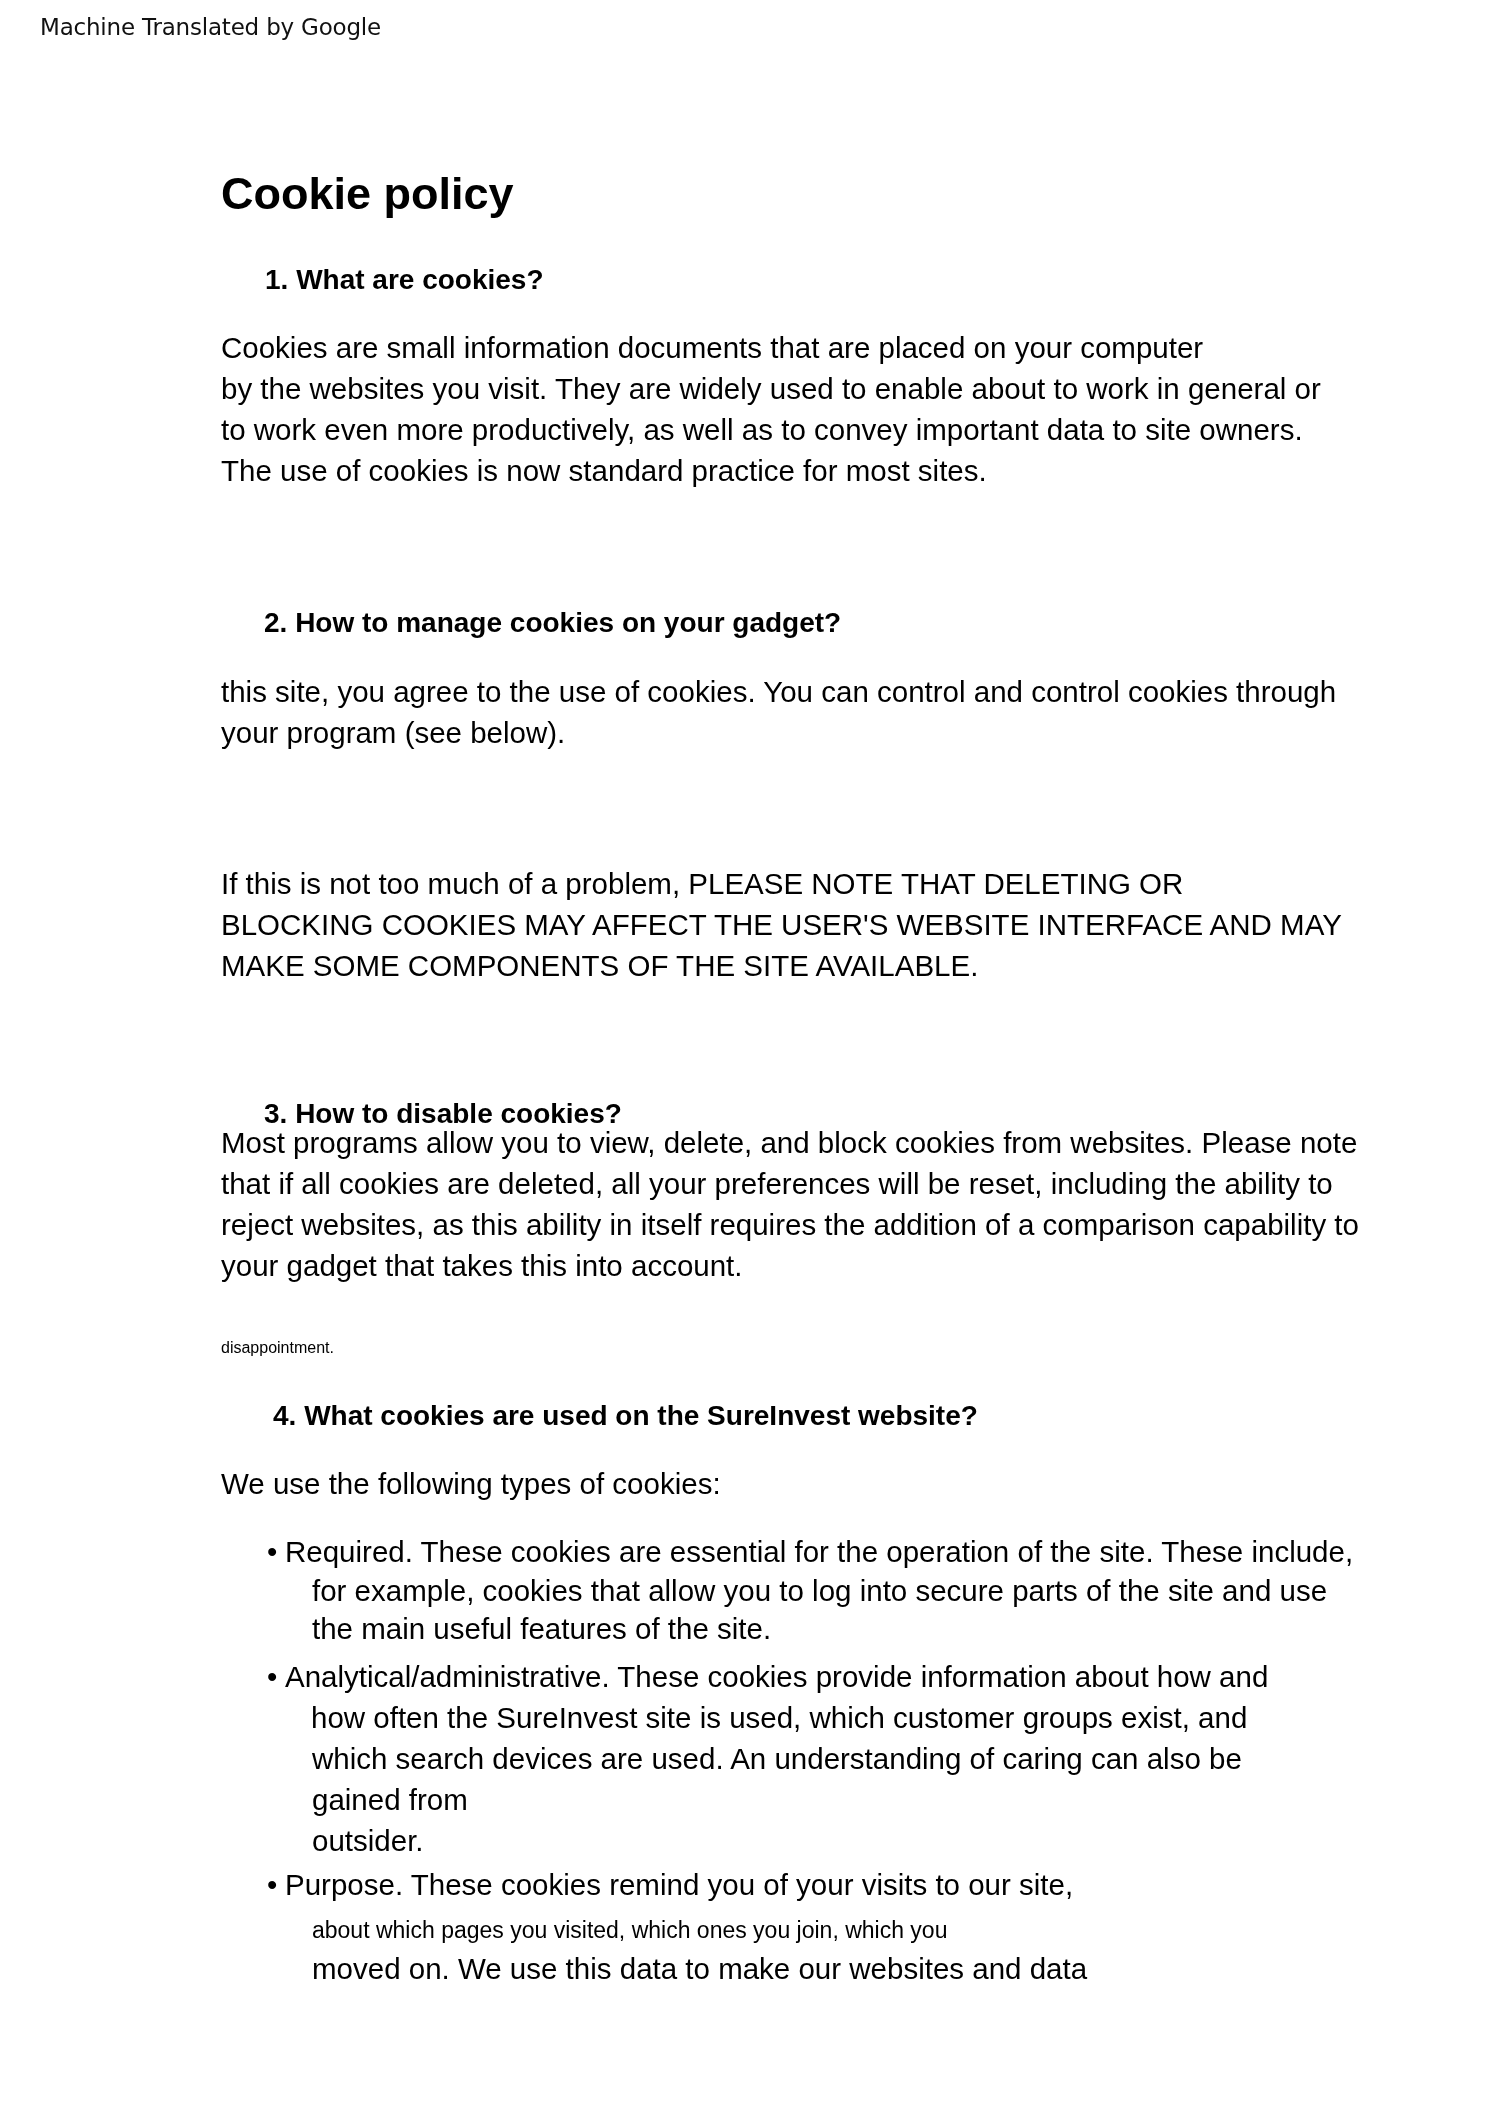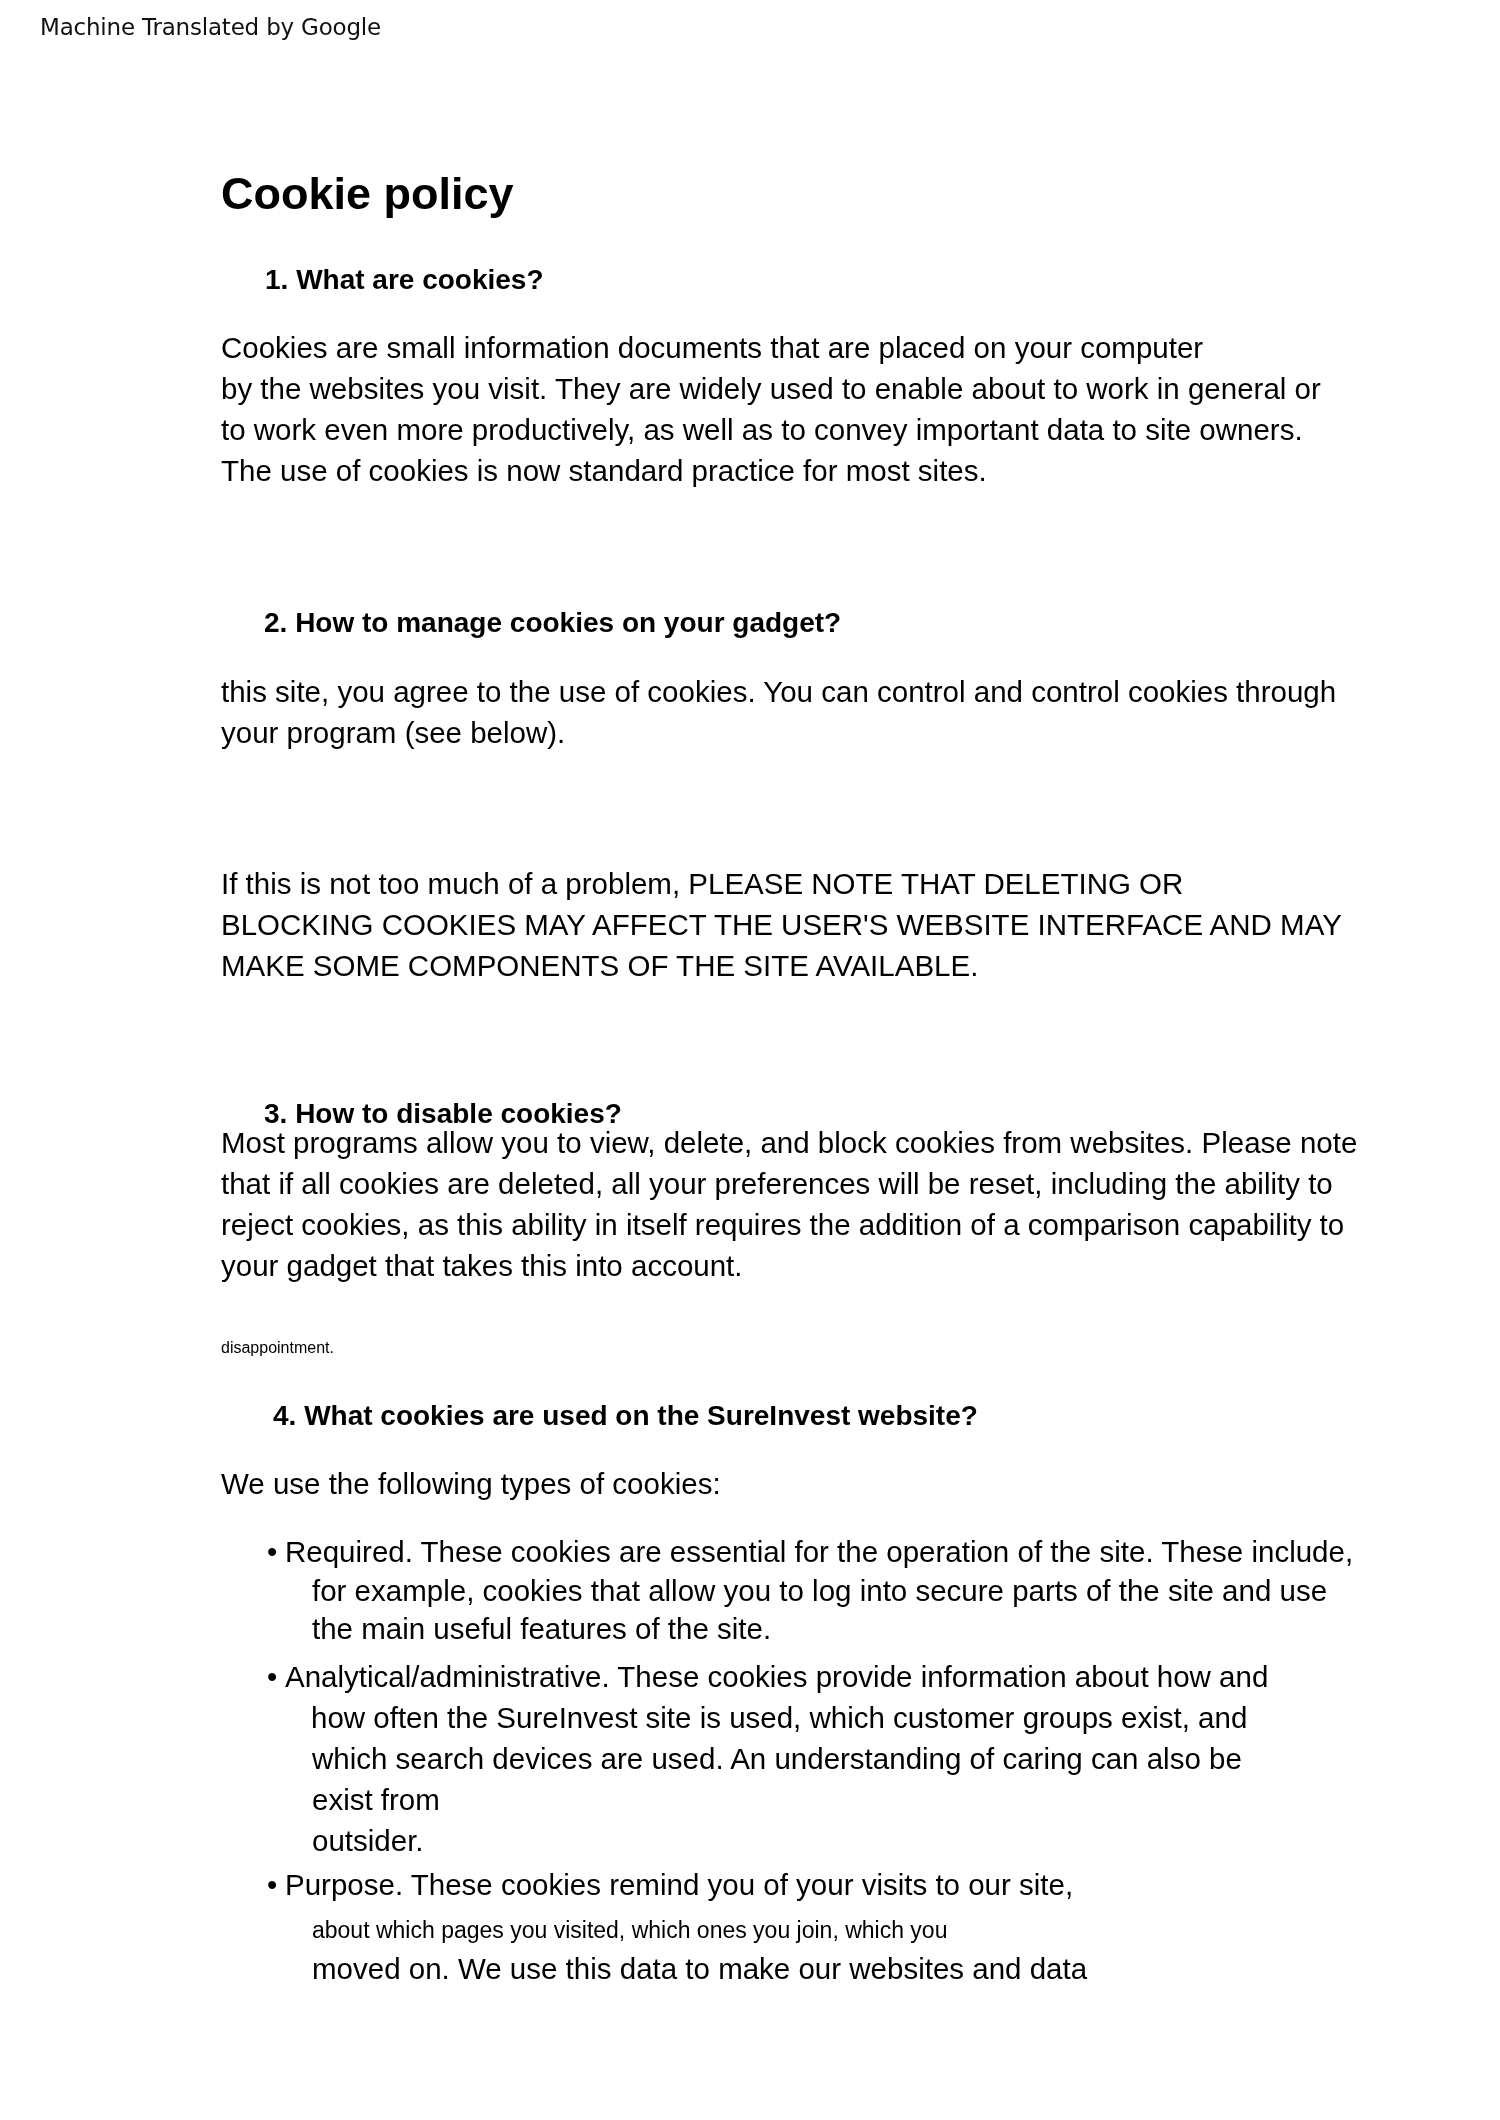--- a/index.html
+++ b/index.html
@@ -39,39 +39,39 @@
 <div class="abs p" style="left:221px; top:863px;">
   <div>If this is not too much of a problem, PLEASE NOTE THAT DELETING OR</div>
   <div>BLOCKING COOKIES MAY AFFECT THE USER'S WEBSITE INTERFACE AND MAY</div>
   <div>MAKE SOME COMPONENTS OF THE SITE AVAILABLE.</div>
 </div>
 
 <div class="abs h" style="left:264px; top:1058px;margin-top:40px;">3. How to disable cookies?</div>
 <div class="abs p" style="left:221px; top:1122px;">
   <div>Most programs allow you to view, delete, and block cookies from websites. Please note</div>
   <div>that if all cookies are deleted, all your preferences will be reset, including the ability to</div>
-  <div>reject cookies, as this ability in itself requires the addition of a comparison capability to</div>
+  <div>reject websites, as this ability in itself requires the addition of a comparison capability to</div>
   <div>your gadget that takes this into account.</div>
 </div>
 <div class="abs small" style="left:221px; top:1339px;">disappointment.</div>
 
 <div class="abs h" style="left:273px; top:1400px;">4. What cookies are used on the SureInvest website?</div>
 <div class="abs p" style="left:221px; top:1463px;">We use the following types of cookies:</div>
 
 <div class="abs p" style="left:267px; top:1531px;">
   <div><span class="bullet-dot">•</span><span>Required. These cookies are essential for the operation of the site. These include,</span></div>
   <div style="padding-left:45px; line-height:38px;">for example, cookies that allow you to log into secure parts of the site and use</div>
   <div style="padding-left:45px; line-height:38px;">the main useful features of the site.</div>
 </div>
 
 <div class="abs p" style="left:267px; top:1656px;">
   <div><span class="bullet-dot">•</span><span>Analytical/administrative. These cookies provide information about how and</span></div>
   <div style="padding-left:44px;">how often the SureInvest site is used, which customer groups exist, and</div>
   <div style="padding-left:45px;">which search devices are used. An understanding of caring can also be</div>
-  <div style="padding-left:45px;">exist from</div>
+  <div style="padding-left:45px;">gained from</div>
   <div style="padding-left:45px;">outsider.</div>
 </div>
 
 <div class="abs p" style="left:267px; top:1864px;">
   <div><span class="bullet-dot">•</span><span>Purpose. These cookies remind you of your visits to our site,</span></div>
 </div>
 <div class="abs small2" style="left:312px; top:1917px;">about which pages you visited, which ones you join, which you</div>
 <div class="abs p" style="left:312px; top:1948px;">moved on. We use this data to make our websites and data</div>
 
 </body></html>

